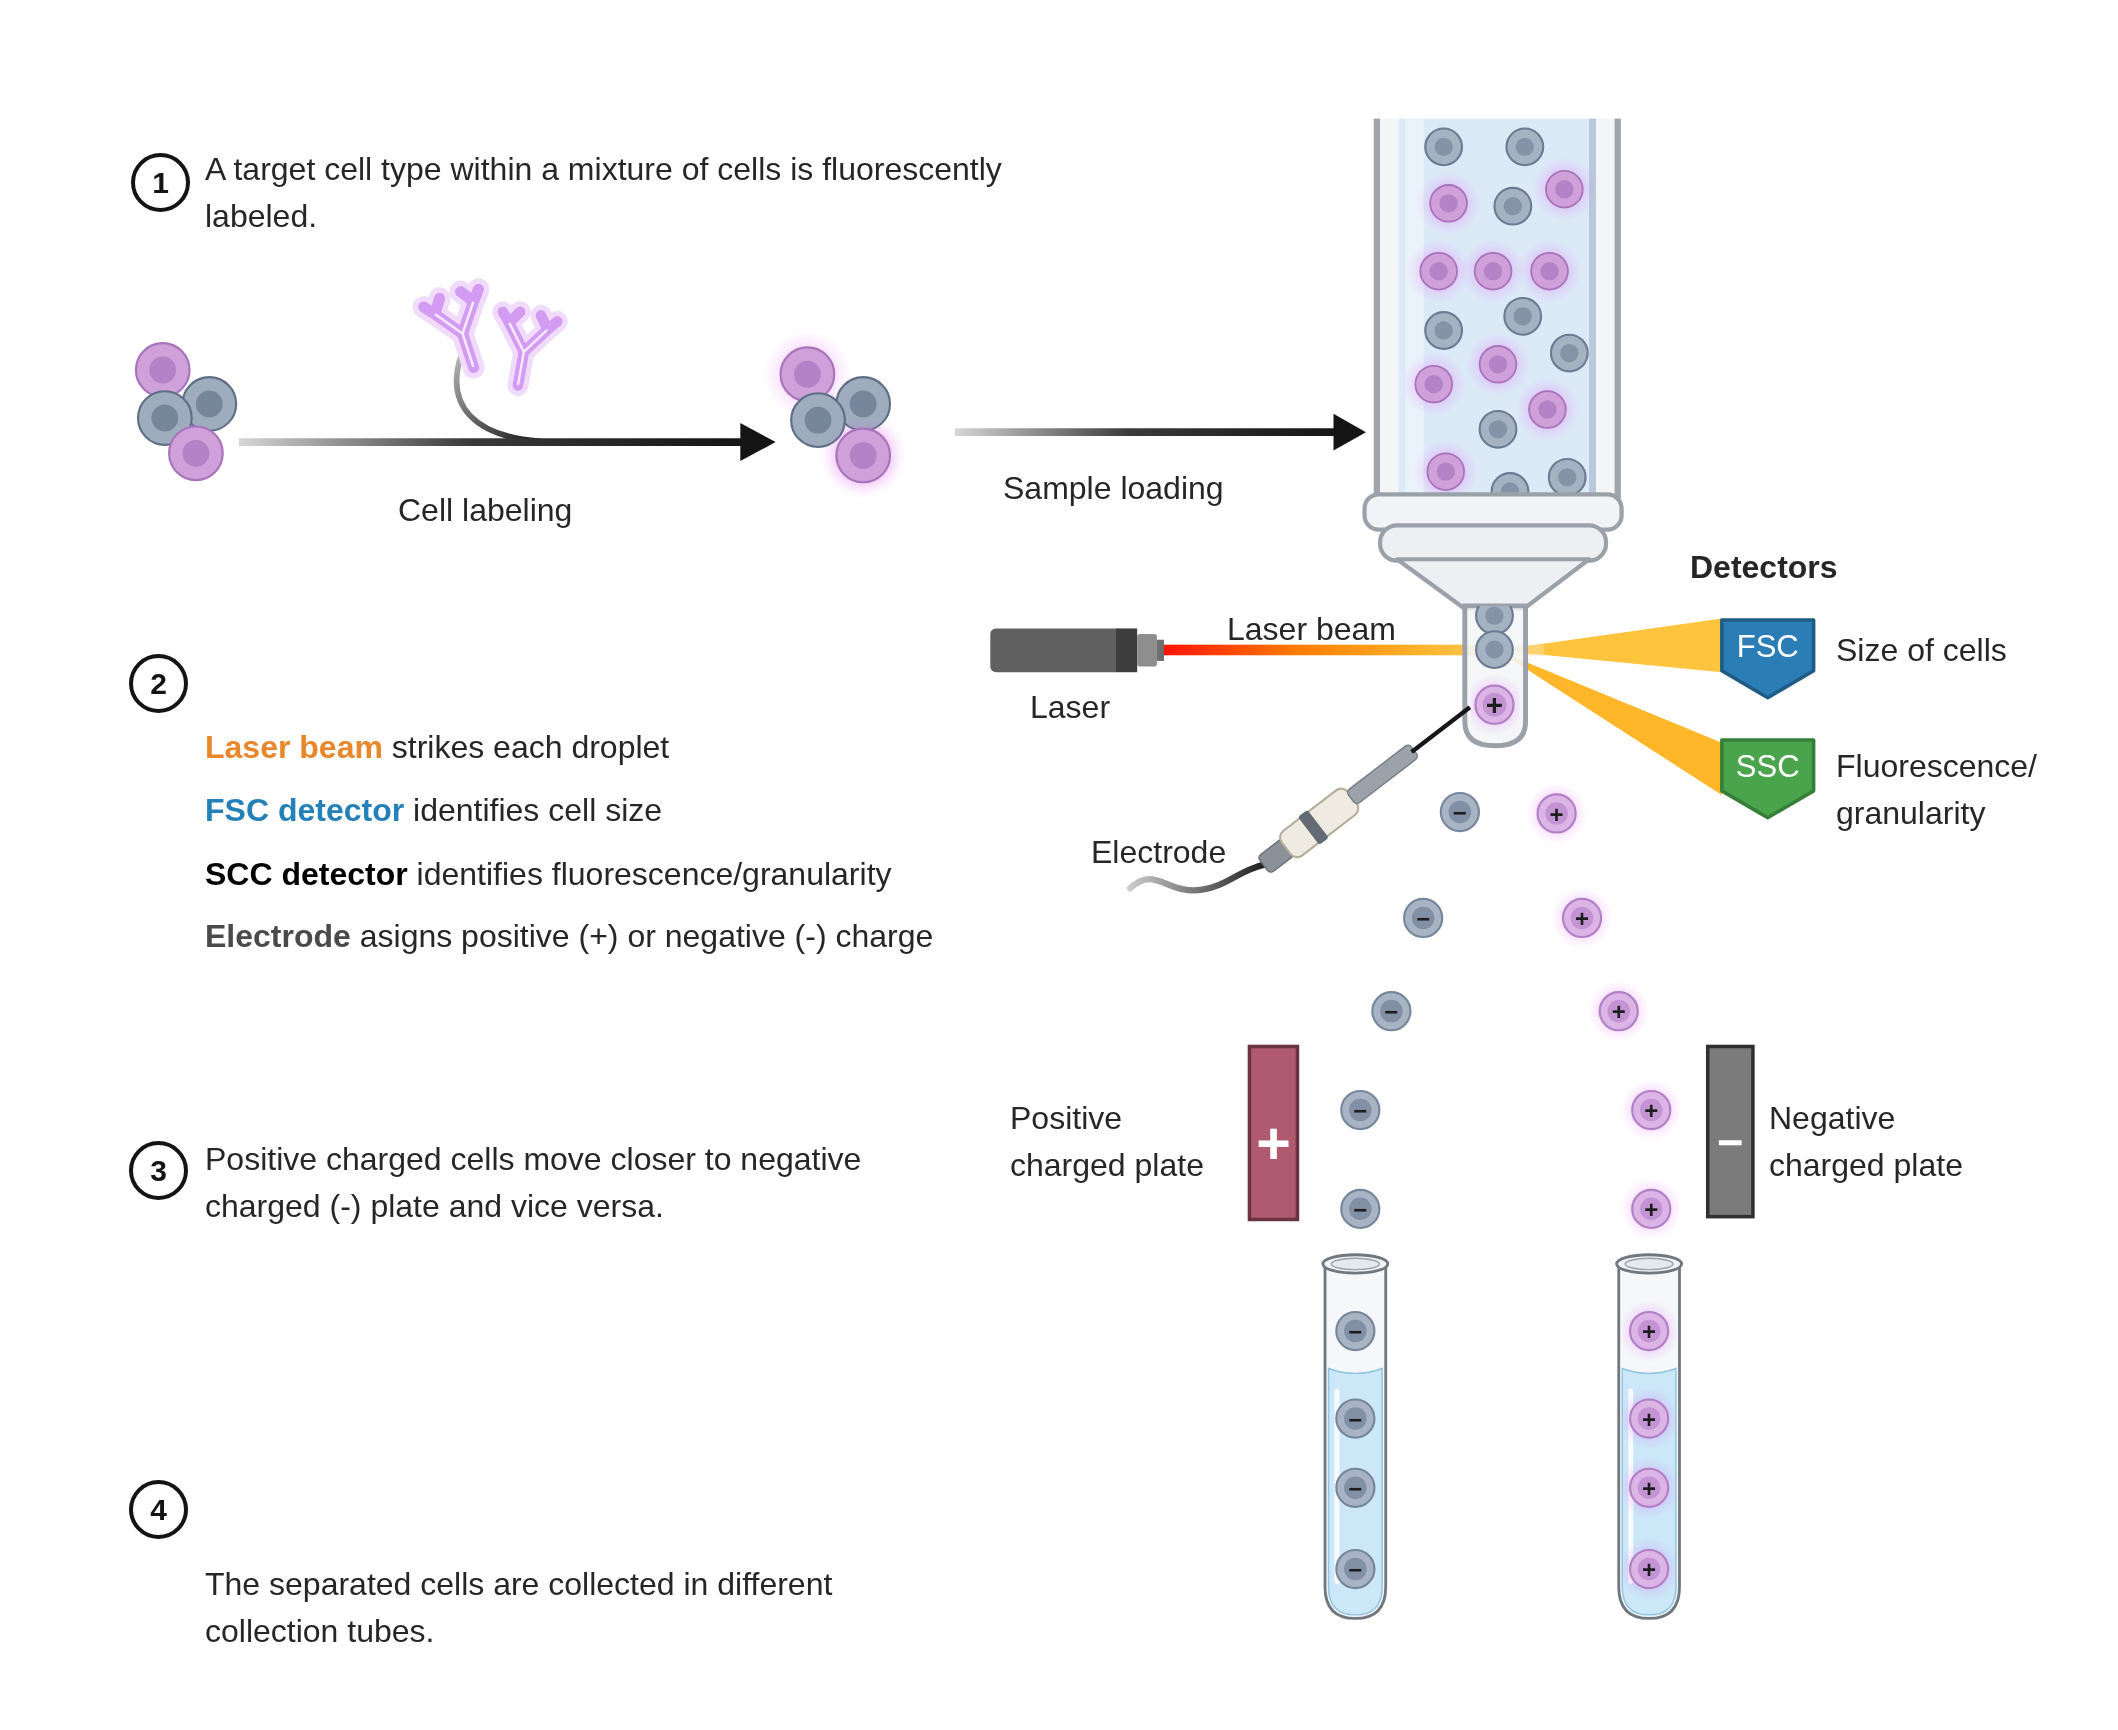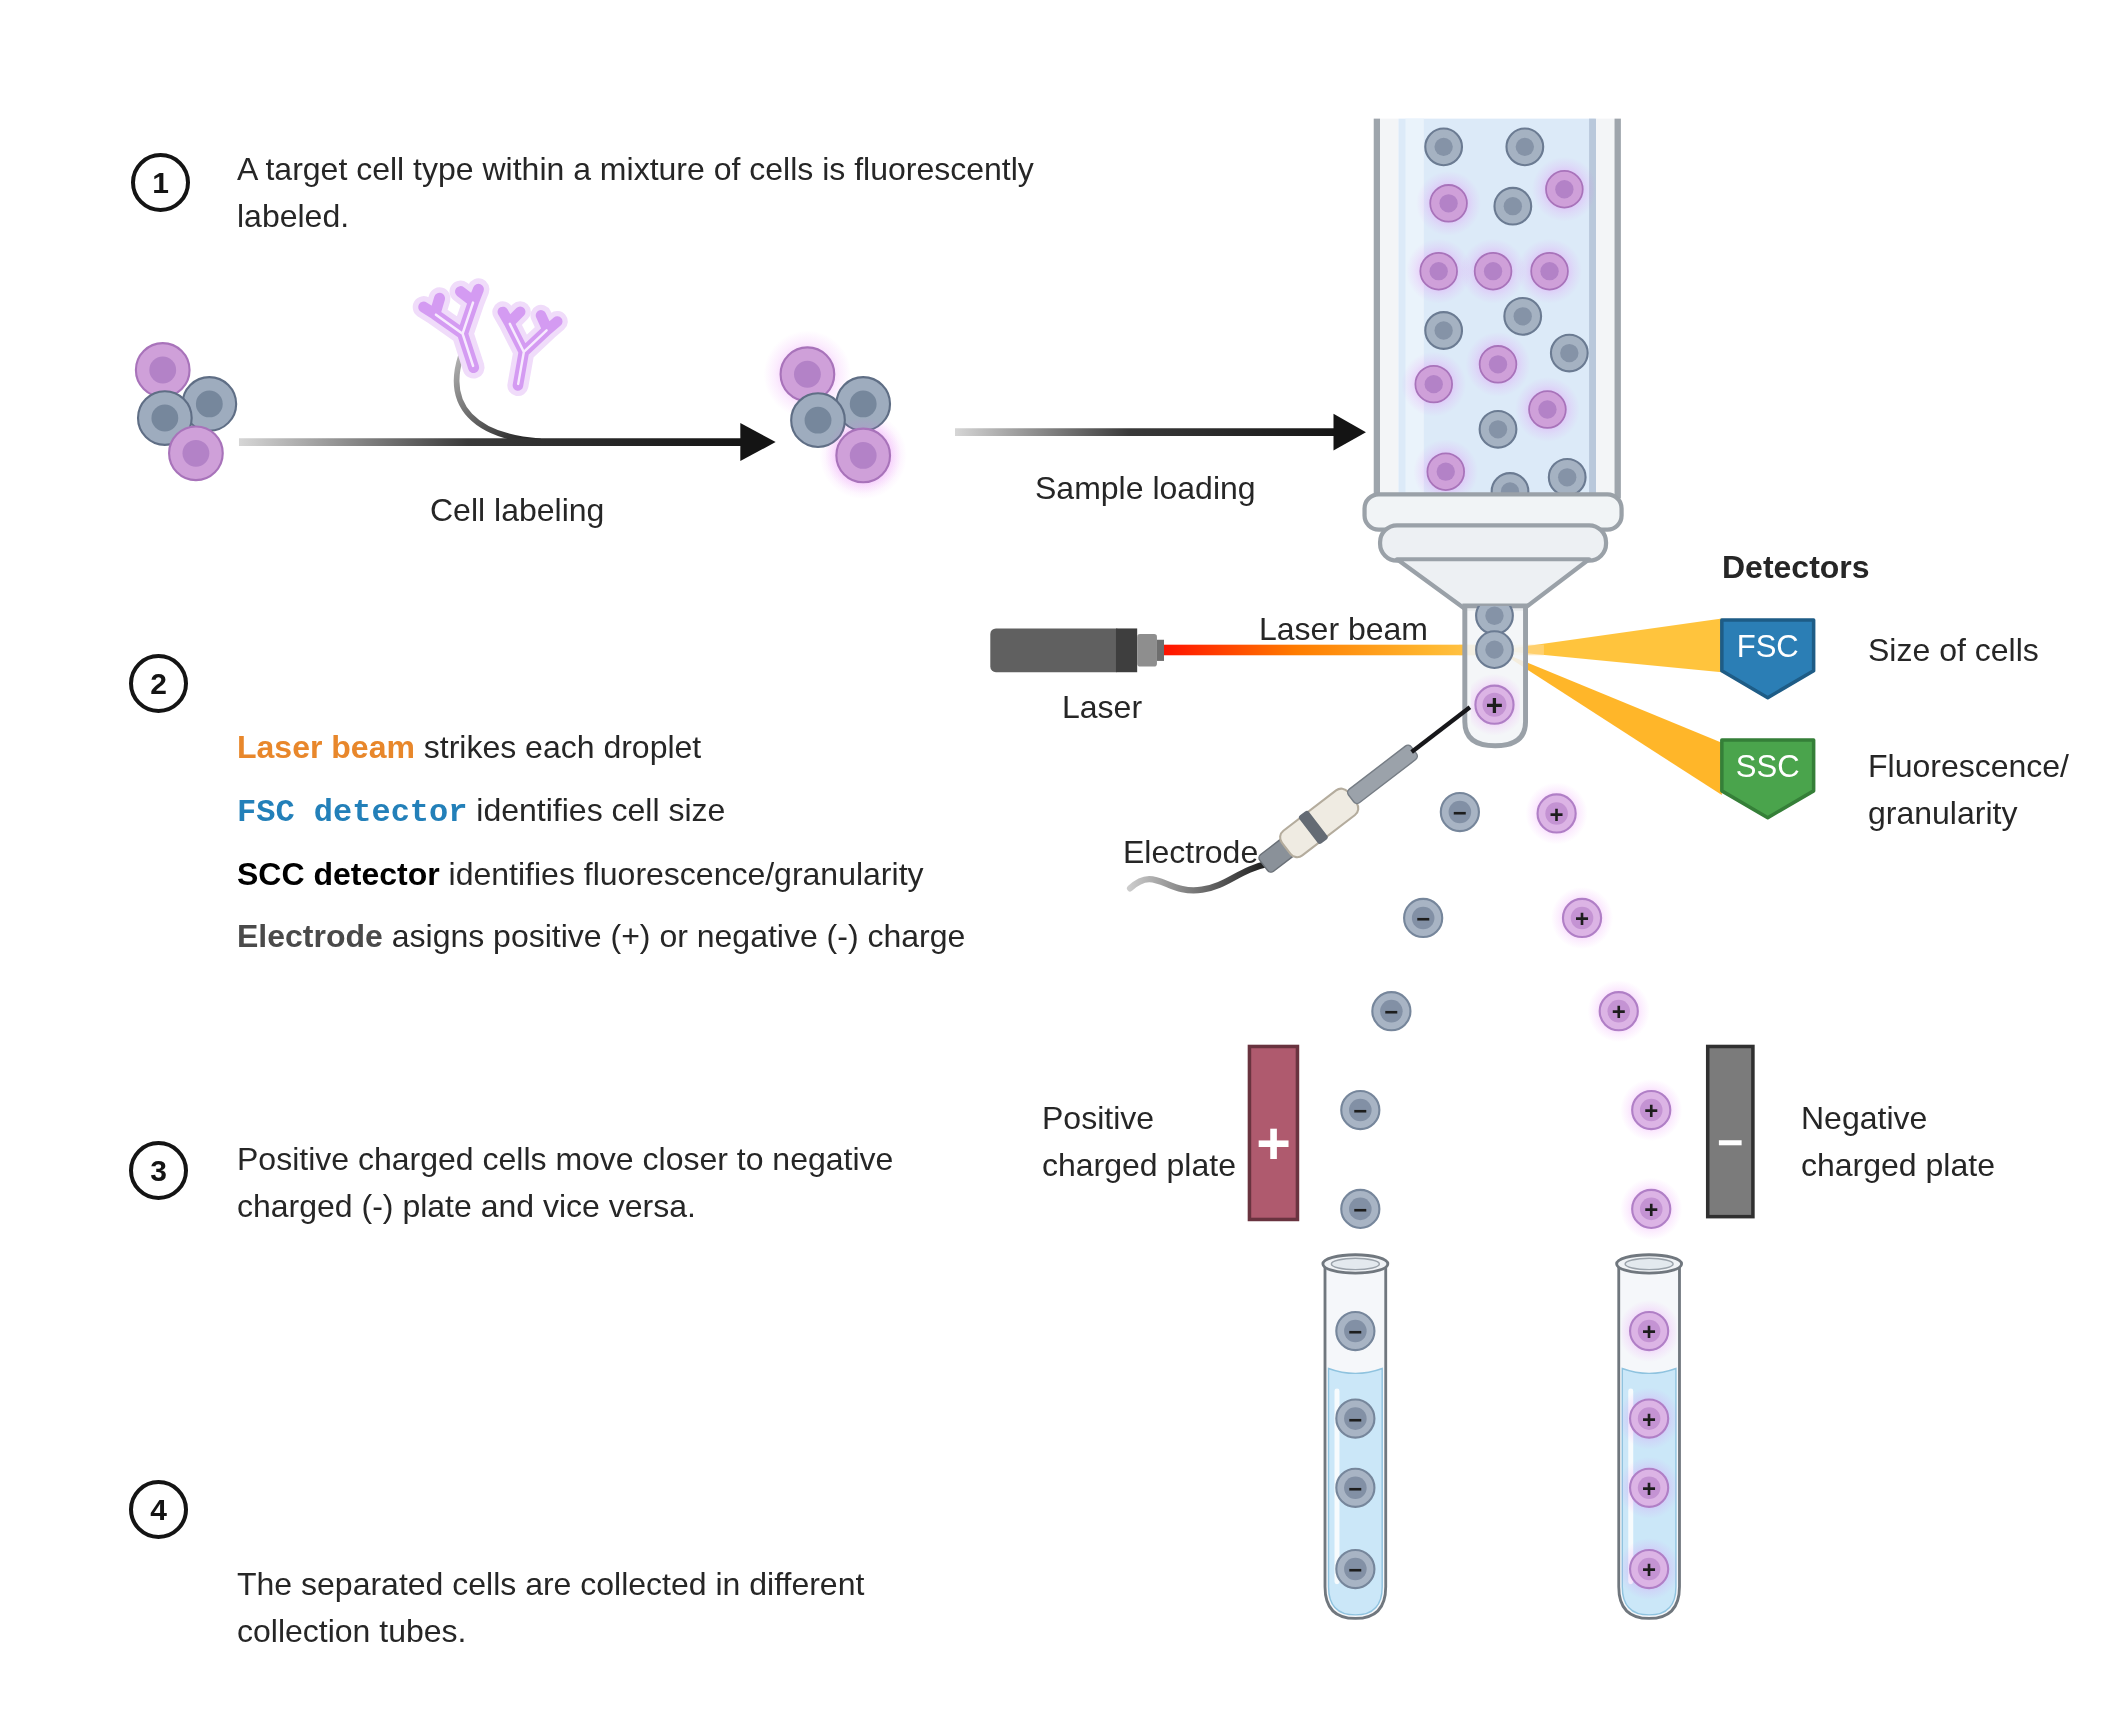--- a/index.html
+++ b/index.html
@@ -1,18 +1,18 @@
 <!DOCTYPE html>
 <html style="font-size:11.3px"><head>
 <meta charset="utf-8">
 <style>
   html,body{margin:0;padding:0;background:#fff;}
   .canvas{position:relative;width:2119px;height:1730px;background:#ffffff;
           font-family:"Liberation Sans",sans-serif;overflow:hidden;}
-  .t{position:absolute;font-size:32px;line-height:47px;color:#262626;white-space:nowrap;margin-left:32px;}
+  .t{position:absolute;font-size:32px;line-height:47px;color:#262626;white-space:nowrap;}
   .wrap{white-space:normal;}
   .right{text-align:left;}
   .bold{font-weight:bold;}
   .kw{font-weight:bold;}
   .num{position:absolute;width:51px;height:51px;border:4.2px solid #141414;border-radius:50%;
        display:flex;align-items:center;justify-content:center;
        font-size:30px;font-weight:bold;color:#141414;background:#fff;}
   svg.gfx{position:absolute;left:0;top:0;}
   svg text{font-family:"Liberation Sans",sans-serif;}
   .charge{font-size:34px;font-weight:bold;fill:#1d1d1d;text-anchor:middle;}
@@ -312,21 +312,21 @@
   <div class="t" style="left:398px;top:487px">Cell labeling</div>
   <div class="t" style="left:1003px;top:465px">Sample loading</div>
 
   <div class="num" style="left:129px;top:654px">
       <span>2</span>
     </div>
   <div class="t" style="left:205px;top:724px">
     <span class="kw" style="color: rgb(232, 135, 43);">Laser beam</span><span> strikes each droplet</span>
   </div>
   <div class="t" style="left:205px;top:787px">
-    <span class="kw" style="color: rgb(35, 128, 185); font-family: Liberation Mono, monospace;">FSC detector</span><span> identifies cell size</span>
+    <span class="kw" style="color: rgb(35, 128, 185);">FSC detector</span><span> identifies cell size</span>
   </div>
   <div class="t" style="left:205px;top:851px">
     <span class="kw" style="color: #000000;">SCC detector</span><span> identifies fluorescence/granularity</span>
   </div>
   <div class="t" style="left:205px;top:913px">
     <span class="kw" style="color: rgb(74, 74, 74);">Electrode</span><span> asigns positive (+) or negative (-) charge</span>
   </div>
 
   <div class="t" style="left:1227px;top:606px">Laser beam</div>
   <div class="t" style="left:1030px;top:684px">Laser</div>

